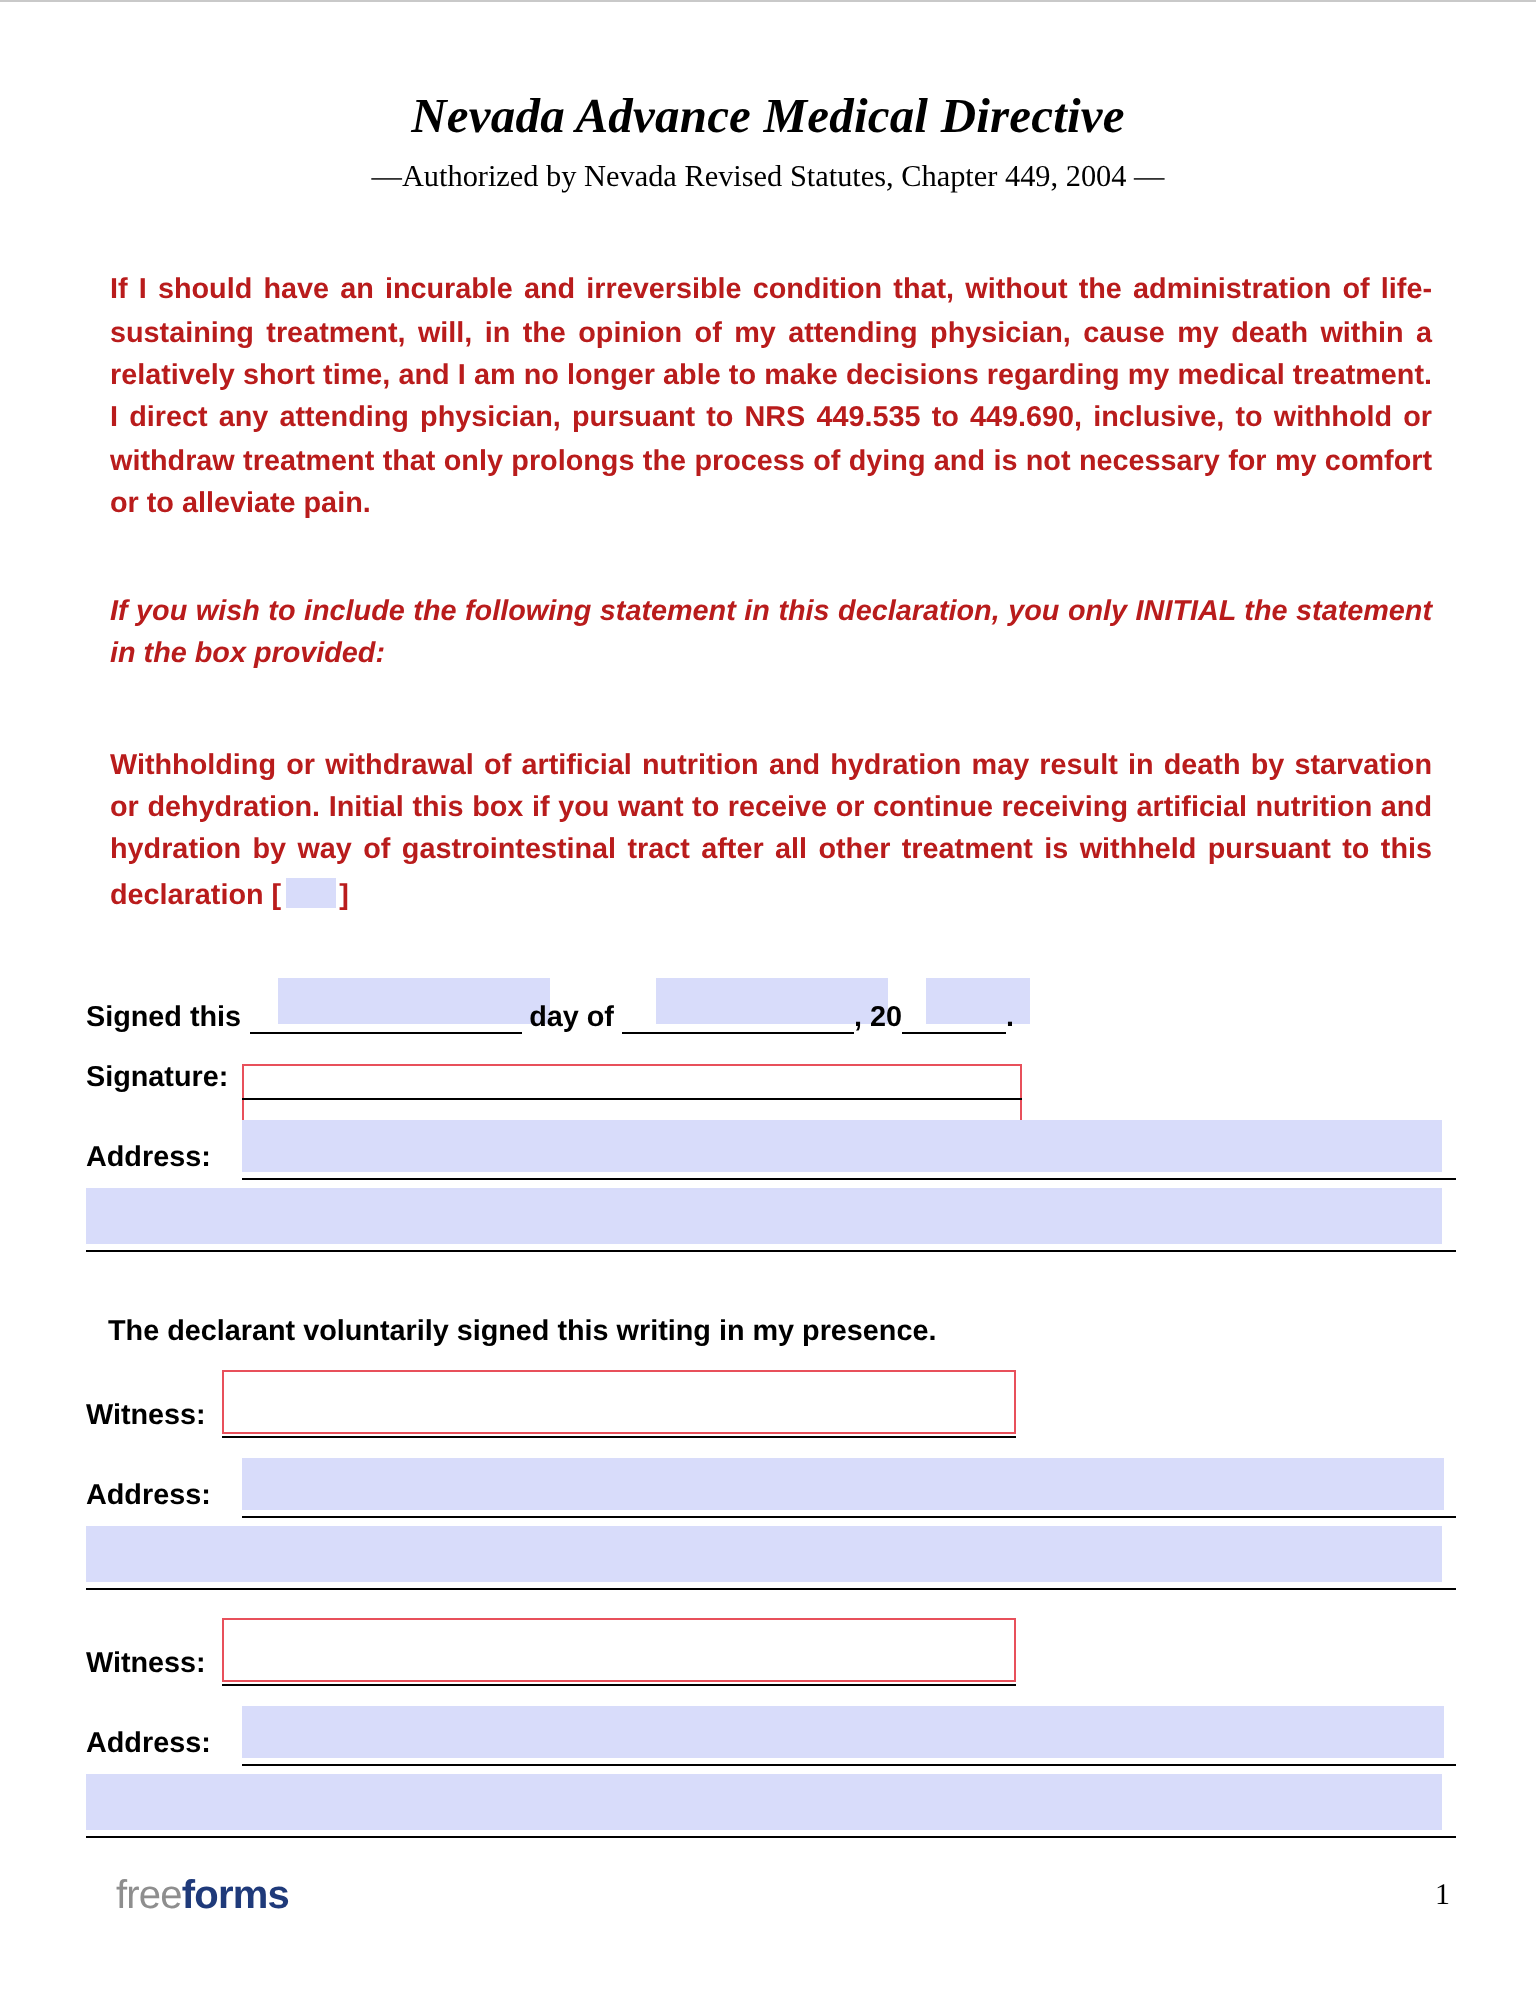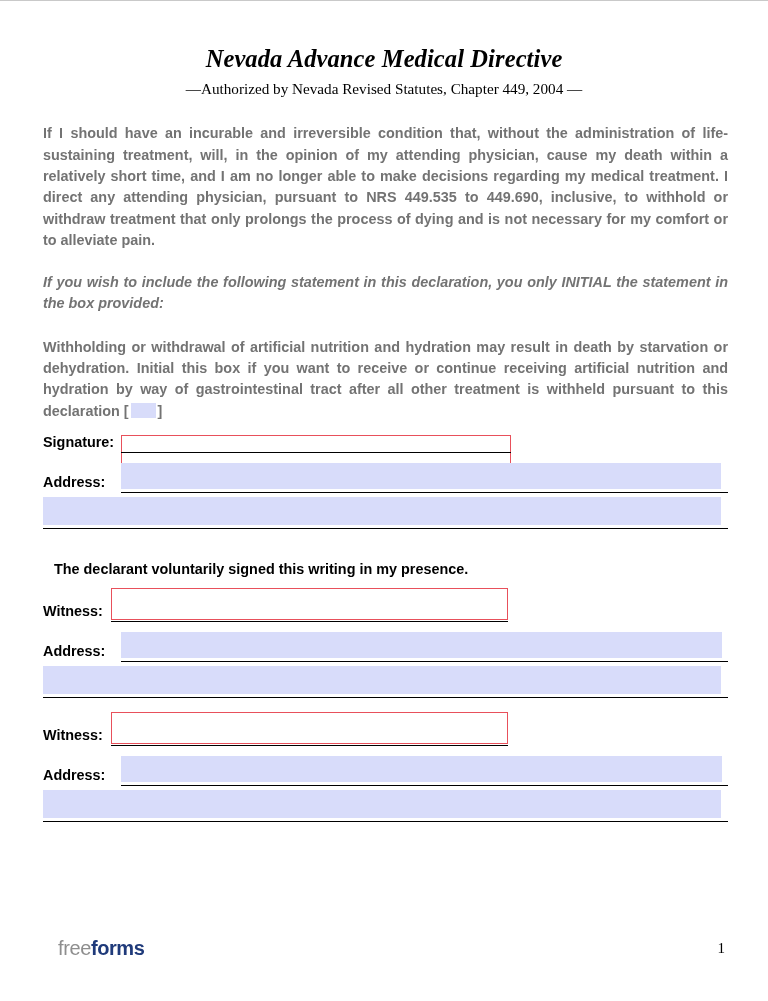--- a/index.html
+++ b/index.html
@@ -64,23 +64,23 @@
   
   .content {
     padding: 0 40px 0 43px;
   }
 
   p.body-para {
     font-family: "Liberation Sans", sans-serif;
     font-weight: bold;
     font-size: 14.4px;
     line-height: 21.3px;
-    color: #737373;
+    color: #b91c1c;
     text-align: justify;
-    margin: 0;
+    margin: 12px;
   }
   p.body-para.first { padding-top: 26px; }
   p.italic-para {
     font-style: italic;
     padding-top: 21px;
   }
   p.body-para.third { padding-top: 22px; }
 
   
   .fld {
@@ -205,20 +205,26 @@
 
 
   <div class="content">
 
     <p class="body-para first">If I should have an incurable and irreversible condition that, without the administration of life-sustaining treatment, will, in the opinion of my attending physician, cause my death within a relatively short time, and I am no longer able to make decisions regarding my medical treatment. I direct any attending physician, pursuant to NRS 449.535 to 449.690, inclusive, to withhold or withdraw treatment that only prolongs the process of dying and is not necessary for my comfort or to alleviate pain.</p>
 
     <p class="body-para italic-para">If you wish to include the following statement in this declaration, you only INITIAL the statement in the box provided:</p>
 
     <p class="body-para third"><span>Withholding or withdrawal of artificial nutrition and hydration may result in death by starvation or dehydration. Initial this box if you want to receive or continue receiving artificial nutrition and hydration by way of gastrointestinal tract after all other treatment is withheld pursuant to this declaration [</span><span class="fld initial-box"></span><span>]</span></p>
 
+    <div class="signed-row">
+      <div class="abs-fld" style="left:96px; top:0px; width:136px; height:23px;"></div>
+      <div class="abs-fld" style="left:285px; top:0px; width:116px; height:23px;"></div>
+      <div class="abs-fld" style="left:420px; top:0px; width:52px; height:23px;"></div>
+      <div class="signed-text"><span>Signed this</span> <span class="blank w1"></span> <span>day of</span> <span class="blank w2"></span><span>, 20</span><span class="blank w3"></span><span>.</span></div>
+    </div>
 
     <div class="field-row" style="height:18px; margin-top:13px;">
       <div class="field-label">Signature:</div>
       <div class="sigbox" style="left:78px; top:0px; width:390px; height:32px;"></div>
       <div class="ruled" style="left:78px; width:390px;"></div>
     </div>
 
     <div class="field-row" style="height:30px; margin-top:10px;">
       <div class="field-label">Address:</div>
       <div class="blue-field" style="left:78px; top:0px; width:600px; height:26px;"></div>

